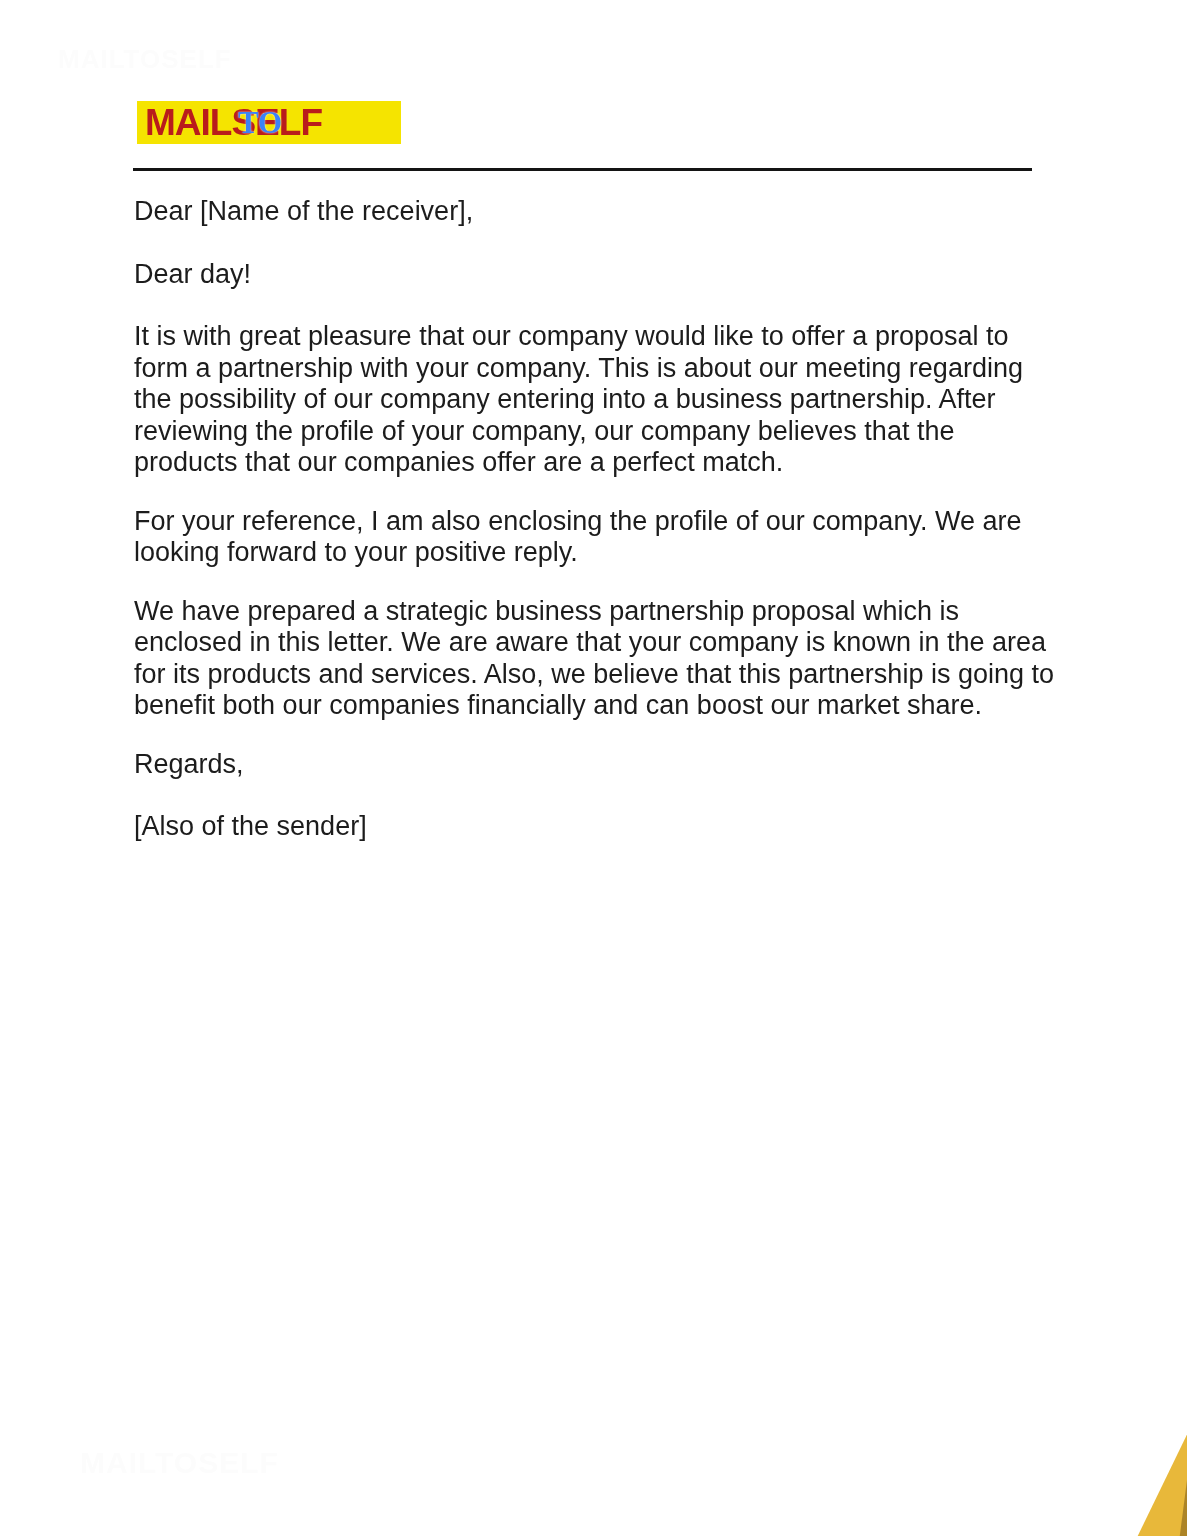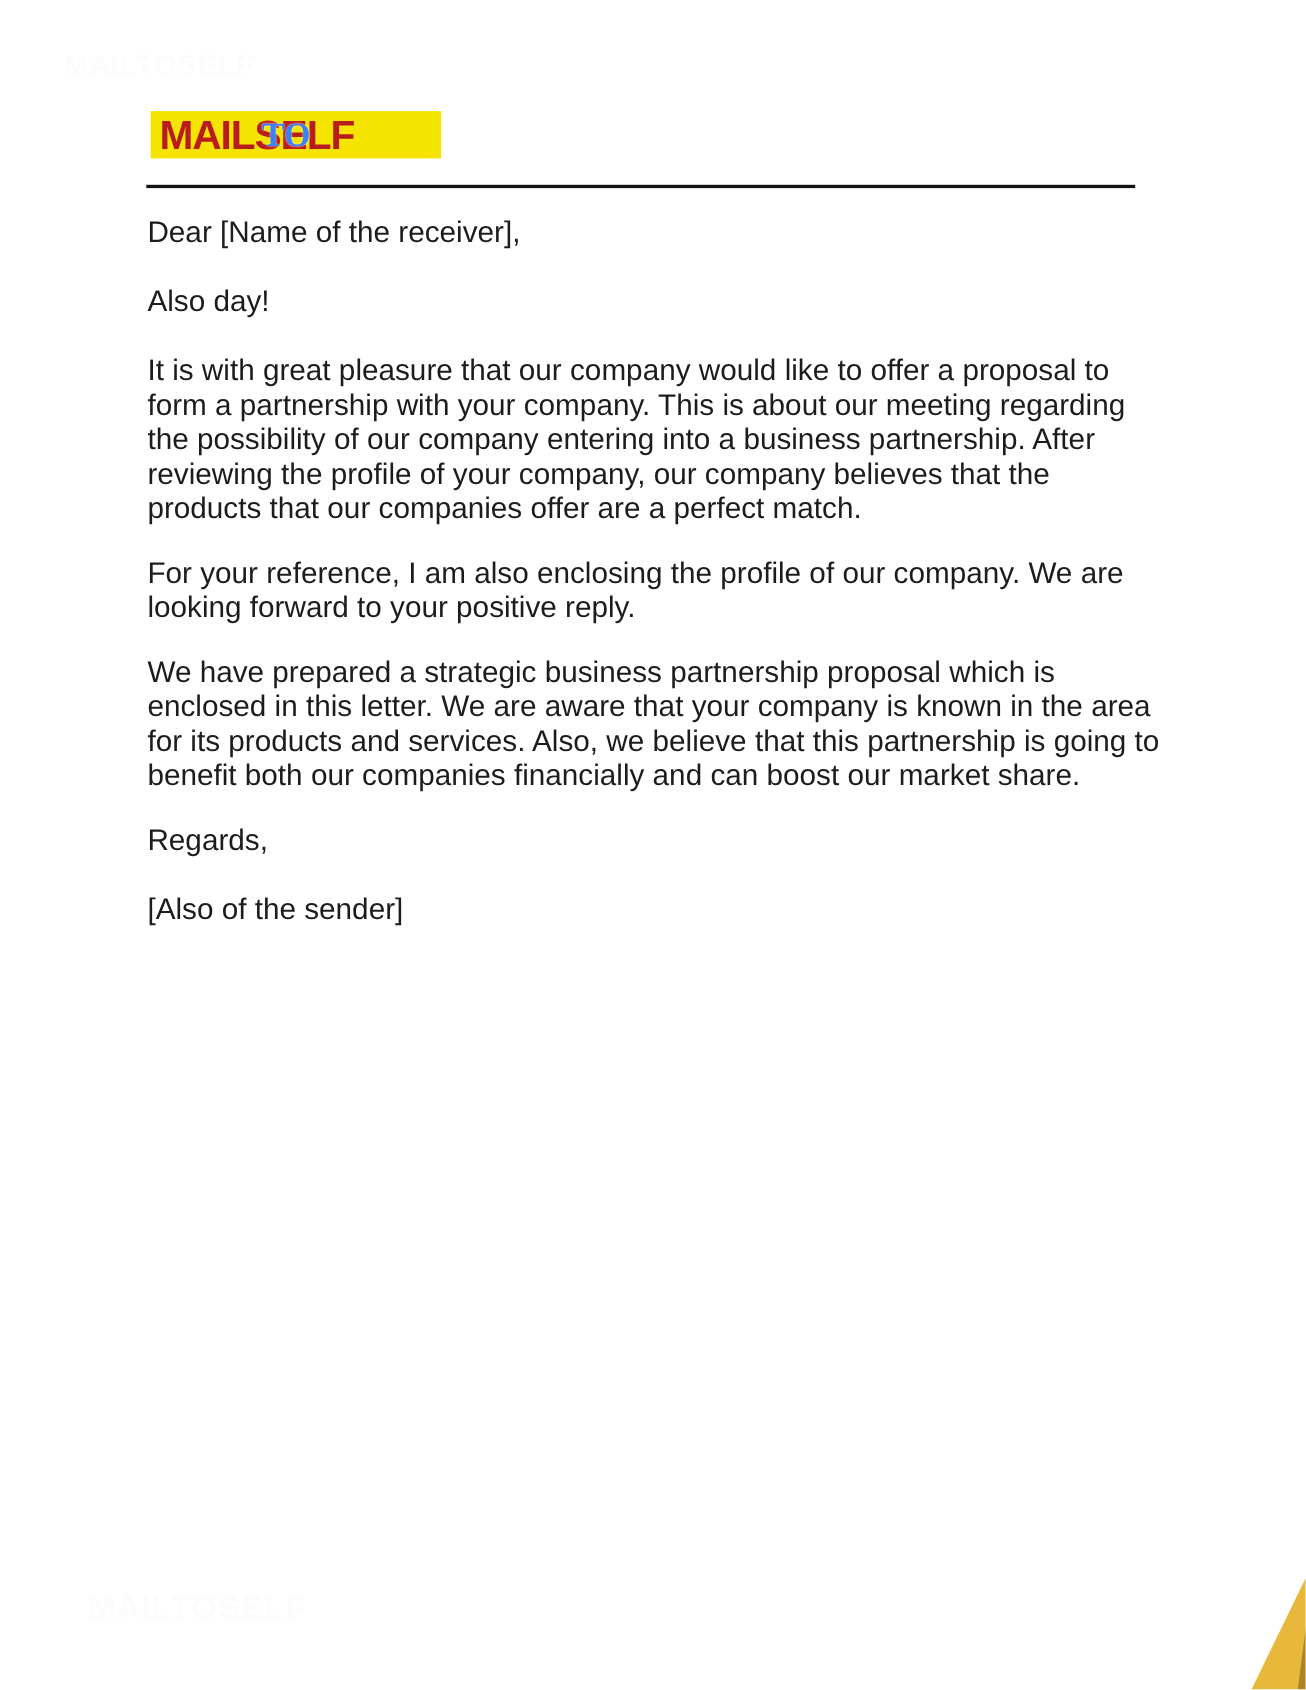--- a/index.html
+++ b/index.html
@@ -147,21 +147,21 @@
 
 <div class="letterhead">
   <div class="logo-banner"></div>
   <div class="logo-text">MAILSELF</div>
   <div class="logo-to">TO</div>
   <div class="header-rule"></div>
 </div>
 
 <div class="letter-body">
   <p class="salutation">Dear [Name of the receiver],</p>
-  <p class="greeting">Also day!</p>
+  <p class="greeting">Dear day!</p>
   <p class="para">It is with great pleasure that our company would like to offer a proposal to form a partnership with your company. This is about our meeting regarding the possibility of our company entering into a business partnership. After reviewing the profile of your company, our company believes that the products that our companies offer are a perfect match.</p>
   <p class="para">For your reference, I am also enclosing the profile of our company. We are looking forward to your positive reply.</p>
   <p class="para">We have prepared a strategic business partnership proposal which is enclosed in this letter. We are aware that your company is known in the area for its products and services. Also, we believe that this partnership is going to benefit both our companies financially and can boost our market share.</p>
   <p class="closing">Regards,</p>
   <p class="sender-name">[Also of the sender]</p>
 </div>
 
 <div class="corner-accent">
   <div class="wedge"></div>
   <div class="wedge-shadow"></div>

